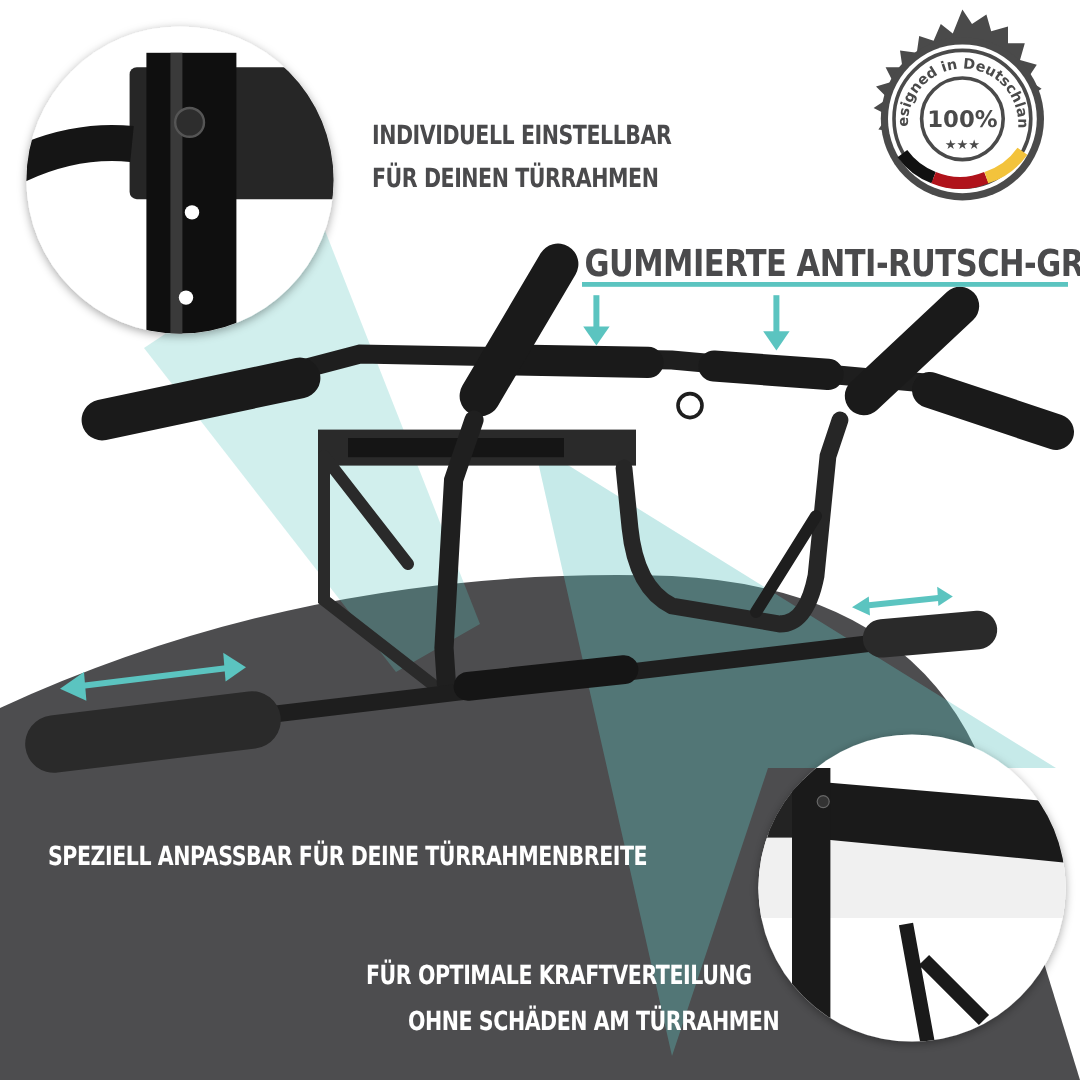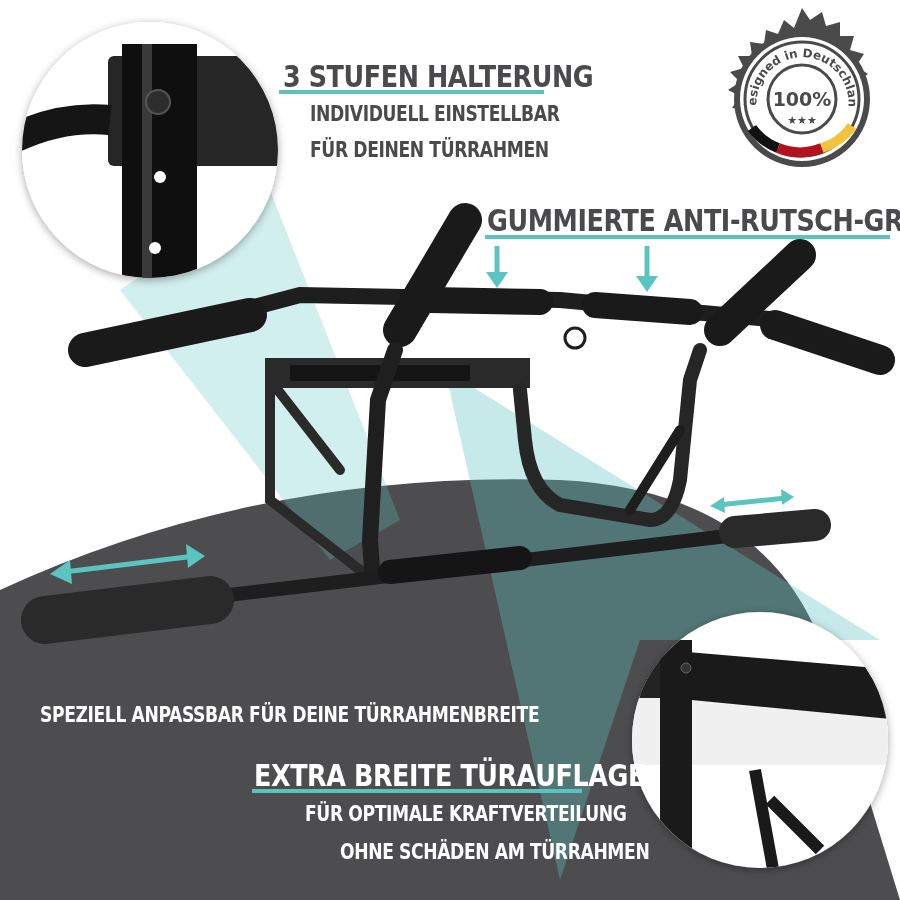--- a/index.html
+++ b/index.html
@@ -134,34 +134,26 @@
     <defs>
         <path id="arc2" d="M 757 110 A 46 46 0 1 1 848 110"></path>
       </defs>
     <text font-family="DejaVu Sans, sans-serif" font-size="12" font-weight="bold" fill="#4a4a4a">
       <textPath href="#arc2" startOffset="50%" text-anchor="middle">Designed in Deutschland</textPath>
     </text>
     <text x="802" y="106" text-anchor="middle" font-family="DejaVu Sans, sans-serif" font-size="19" font-weight="bold" fill="#4a4a4a">100%</text>
     <text x="802" y="124" text-anchor="middle" font-family="DejaVu Sans, sans-serif" font-size="11" fill="#4a4a4a">★★★</text>
   </svg>
 
-  <div class="title-wrap" style="left:283px; top:59px;">
-    <div class="underline" style="left:-4px; top:31px; width:265px;"></div>
-    <div class="label title dark" style="position:relative;">3 Stufen Halterung</div>
-  </div>
   <div class="label sub dark" style="left:310px; top:100px;">Individuell einstellbar</div>
   <div class="label sub dark" style="left:310px; top:136px;">für deinen Türrahmen</div>
 
   <div class="title-wrap" style="left:487px; top:203px;">
     <div class="underline" style="left:-2px; top:32px; width:405px;"></div>
     <div class="label title dark" style="position:relative;">Gummierte Anti-Rutsch-Griffe</div>
   </div>
 
   <div class="label sub light" style="left:40px; top:701px;">Speziell anpassbar für deine Türrahmenbreite</div>
 
-  <div class="title-wrap" style="left:254px; top:758px;">
-    <div class="underline" style="left:-2px; top:31px; width:330px;"></div>
-    <div class="label title light" style="position:relative;">Extra breite Türauflage</div>
-  </div>
   <div class="label sub light" style="left:305px; top:800px;">für optimale Kraftverteilung</div>
   <div class="label sub light" style="left:340px; top:838px;">ohne Schäden am Türrahmen</div>
 
 </div>
 
 </body></html>

